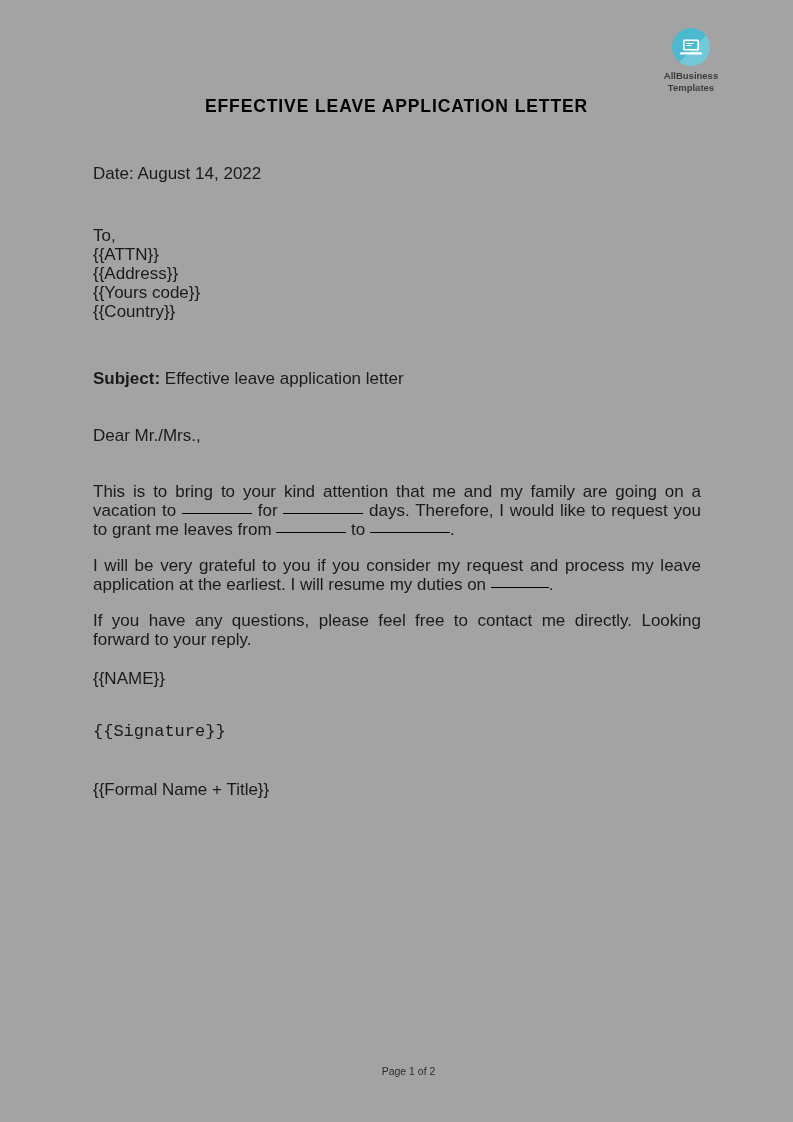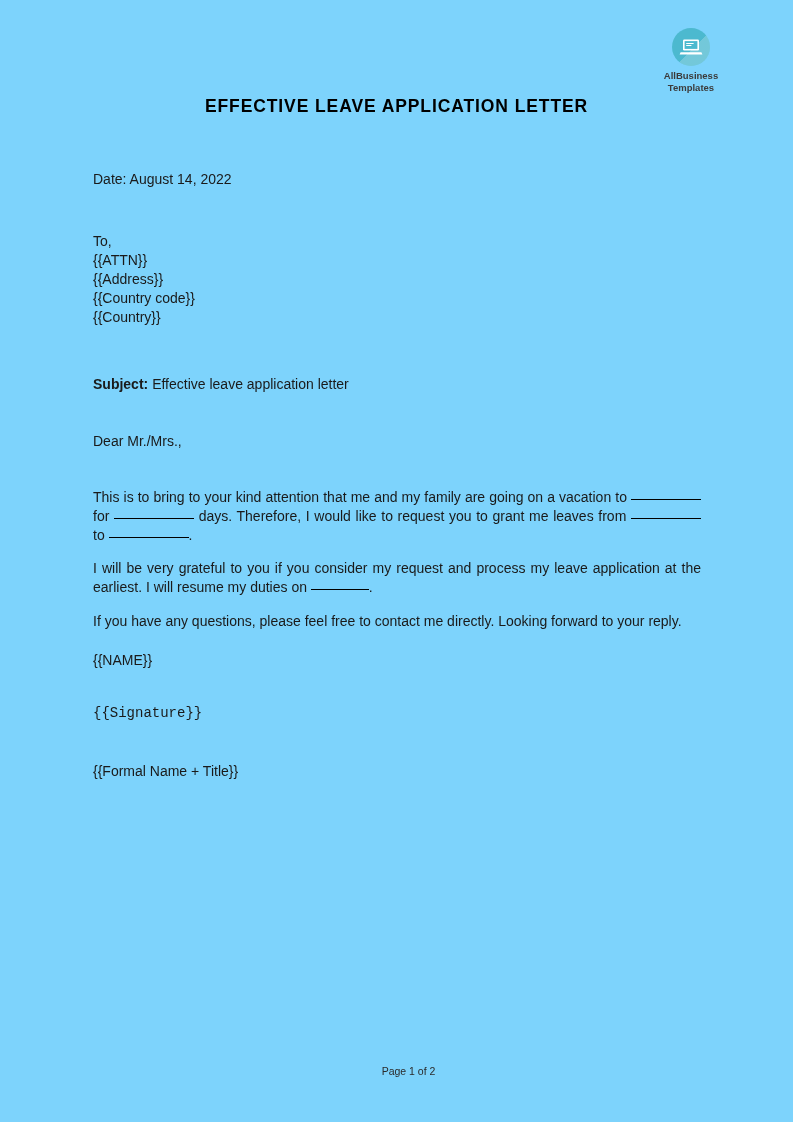--- a/index.html
+++ b/index.html
@@ -8,21 +8,21 @@
     background: #ffffff;
   }
   body {
     font-family: "Liberation Sans", sans-serif;
     color: #000000;
   }
   .page {
     position: relative;
     width: 793px;
     height: 1122px;
-    background: #7dd3fc;
+    background: #a3a3a3;
     overflow: hidden;
     box-sizing: border-box;
   }
 
   
   .logo {
     position: absolute;
     top: 28px;
     right: 47px;
     width: 110px;
@@ -67,23 +67,23 @@
     font-size: 17.5px;
     font-weight: bold;
     letter-spacing: 0.9px;
     color: #000;
   }
 
   
   .body-wrap {
     position: absolute;
     left: 93px;
-    top: 170px;
+    top: 164px;
     width: 608px;
-    font-size: 14px;
+    font-size: 17px;
     line-height: 19px;
     color: #1a1a1a;
   }
 
   .line { white-space: pre; }
 
   .block-date { margin-bottom: 0; }
   .block-address { margin-top: 43px; }
   .block-subject { margin-top: 48px; }
   .block-salutation { margin-top: 38px; }
@@ -153,21 +153,21 @@
   <div class="doc-title">EFFECTIVE  LEAVE APPLICATION  LETTER</div>
 
   <div class="body-wrap">
 
     <div class="block-date line">Date: August 14, 2022</div>
 
     <div class="block-address">
       <div class="line">To,</div>
       <div class="line">{{ATTN}}</div>
       <div class="line">{{Address}}</div>
-      <div class="line">{{Country code}}</div>
+      <div class="line">{{Yours code}}</div>
       <div class="line">{{Country}}</div>
     </div>
 
     <div class="block-subject">
       <span class="bold">Subject:</span><span>&nbsp;</span><span>Effective leave application letter</span>
     </div>
 
     <div class="block-salutation">Dear Mr./Mrs.,</div>
 
     <p class="para para-1"><span>This is to bring to your kind attention that me and my family are going on a vacation to </span><span class="blank b-70"></span><span> for </span><span class="blank b-80"></span><span> days.  Therefore, I would like to request you to grant me leaves from </span><span class="blank b-70"></span><span> to </span><span class="blank b-80"></span><span>.</span></p>

